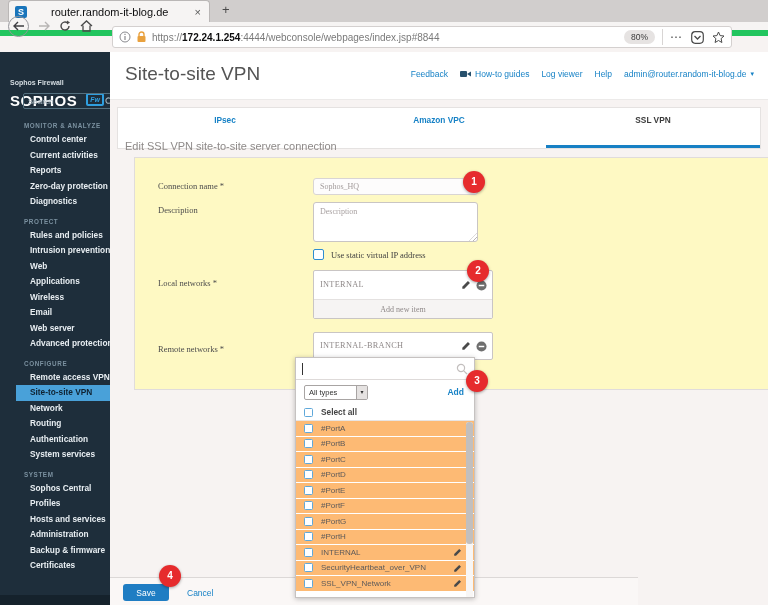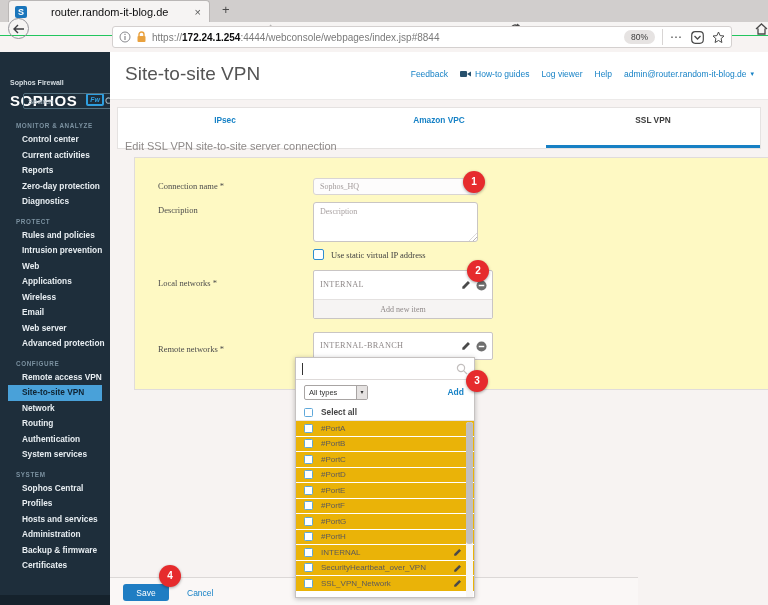--- a/index.html
+++ b/index.html
@@ -11,21 +11,21 @@
   .btab { position:absolute; left:8px; top:0; width:202px; height:22px; background:#f6f4f3;
           border:1px solid #bab7b6; border-bottom:none; border-radius:4px 4px 0 0;
           display:flex; align-items:center; padding:0 6px; }
   .favicon { width:12px; height:12px; background:#1a75bb; border-radius:2px; color:#fff;
              font-size:9px; font-weight:bold; text-align:center; line-height:12px; margin-right:6px; }
   .btab-title { font-size:11px; color:#0c0c0d; flex:1; white-space:nowrap; overflow:hidden;margin-left:18px; }
   .tab-close { font-size:11px; color:#5a5a5a; padding:0 2px; cursor:default; }
   .newtab { position:absolute; left:222px; top:2px; font-size:13px; color:#4a4a4a; }
 
   .navbar { position:absolute; left:0; top:22px; width:768px; height:14px; background:#f6f4f3;
-            border-bottom:1px solid #22c55e; display:flex; align-items:center;justify-content:space-between; }
+            border-bottom:6px solid #22c55e; display:flex; align-items:center; }
   .nav-ico { display:flex; align-items:center; justify-content:center; }
   .back-circle { width:21px; height:21px; border:1px solid #95959a; border-radius:50%; margin-left:8px; }
   .fwd, .reload, .home { margin-left:9px; }
   .urlbar { position:absolute; left:112px; top:4px; width:620px; height:22px; background:#fff;
             border:1px solid #d4d0cf; border-radius:3px; display:flex; align-items:center; padding:0 6px; }
   .url-text { font-size:10px; color:#7a7a7a; margin-left:5px; white-space:nowrap; overflow:hidden; flex:1; }
   .url-host { color:#0c0c0d; font-weight:bold; }
   .zoom-pill { font-size:8.5px; color:#3a3a3a; background:#e6e3e2; border-radius:9px; padding:2px 7px; margin-right:7px; }
   .url-sep { width:1px; height:16px; background:#d8d5d4; margin-right:7px; }
   .dots { font-size:12px; color:#4a4a4a; letter-spacing:1px; margin-right:8px; }
@@ -38,21 +38,21 @@
   .logo-row { position:absolute; left:10px; top:8px; width:94px;margin-top:32px; }
   .logo-text { font-size:15px; font-weight:bold; color:#fff; letter-spacing:0.5px; }
   .logo-badge { position:absolute; right:0; top:1px; border:2px solid #2f9fe0; border-radius:2px;
                 color:#2f9fe0; font-size:7px; font-weight:bold; font-style:italic; padding:1px 2px; }
   .logo-sub { position:absolute; left:10px; top:27px; font-size:7px; font-weight:bold; color:#d5dde2; }
   .side-search { position:absolute; left:23px; top:41px; width:96px; height:16px; border:1px solid #54707f;
                  border-radius:2px; display:flex; align-items:center; padding:0 4px; }
   .side-search input { flex:1; width:60px; background:transparent; border:none; outline:none;
                        font-size:8px; color:#cfd9df; font-family:inherit; }
   .side-search input::placeholder { color:#9fb0ba; }
-  .nav { position:absolute; left:8px; top:62px; width:94px; }
+  .nav { position:absolute; left:16px; top:62px; width:94px; }
   .sec-label { margin:8px 0 3px 8px; font-size:6.3px; font-weight:bold; color:#7b91a0; letter-spacing:0.6px; }
   .side-item { height:15.5px; line-height:15.5px; padding-left:14px; font-size:8.3px; font-weight:bold;
                color:#e8eef2; white-space:nowrap; cursor:default; }
   .side-item.active { background:#49a1d9; color:#0f2230; }
   .side-footer { position:absolute; left:0; bottom:0; width:110px; height:10px; background:#15222c; }
 
   
   .main { position:absolute; left:110px; top:0; width:658px; height:553px; background:#f7f3f2; }
   .app-header { position:absolute; left:0; top:0; width:658px; height:48px; background:#fff; border-bottom:1px solid #eceae9; }
   .page-title { position:absolute; left:15px; top:11px; font-size:19px; color:#545454; }
@@ -96,21 +96,21 @@
   .dd-filter { position:relative; height:24px; display:flex; align-items:center; padding:0 8px; }
   .mini-select { display:flex; width:64px; height:15px; border:1px solid #a8a4a3; border-radius:2px; background:#fff; overflow:hidden; }
   .mini-select .val { flex:1; font-size:7.5px; color:#333; line-height:13px; padding-left:4px; }
   .mini-select .arrow { width:11px; background:#e5e2e1; border-left:1px solid #a8a4a3; font-size:6px; color:#333;
                         text-align:center; line-height:13px; }
   .dd-add { position:absolute; right:10px; font-size:8.5px; font-weight:bold; color:#1782c6; }
   .dd-selectall { display:flex; align-items:center; gap:8px; height:17px; padding:0 8px; border-bottom:1px solid #e8e5e4; }
   .dd-selectall .lbl { font-size:8.3px; font-weight:bold; color:#444; }
   .cb-sm { width:9px; height:9px; border:1.2px solid #5fa8da; border-radius:1.5px; background:#fff; flex:none; }
   .opt-row { position:relative; display:flex; align-items:center; gap:8px; height:15.5px; padding:0 8px;
-             background:#eab308; border-bottom:1px solid #fff; }
+             background:#fdba74; border-bottom:1px solid #fff; }
   .opt-row .lbl { font-size:8px; color:#5d5a59; white-space:nowrap; }
   .opt-pencil { position:absolute; right:12px; top:3px; }
   .dd-scroll { position:absolute; right:1px; top:64px; width:7px; height:176px; background:#f8f6f5; border-radius:3px; }
   .dd-thumb { position:absolute; left:0; top:0; width:7px; height:122px; background:#c2bfbe; border-radius:3px; }
 
   .footer-bar { position:absolute; left:0; top:525px; width:528px; height:28px; background:#faf7f6;
                 border-top:1px solid #dcd8d7; z-index:2; }
   .save-btn { position:absolute; left:13px; top:6px; width:46px; height:17px; background:#1f7dc3; color:#fff;
               border:none; border-radius:3px; font-size:8.5px; font-family:inherit; }
   .cancel-link { position:absolute; left:77px; top:10px; font-size:8.5px; color:#1782c6; }

